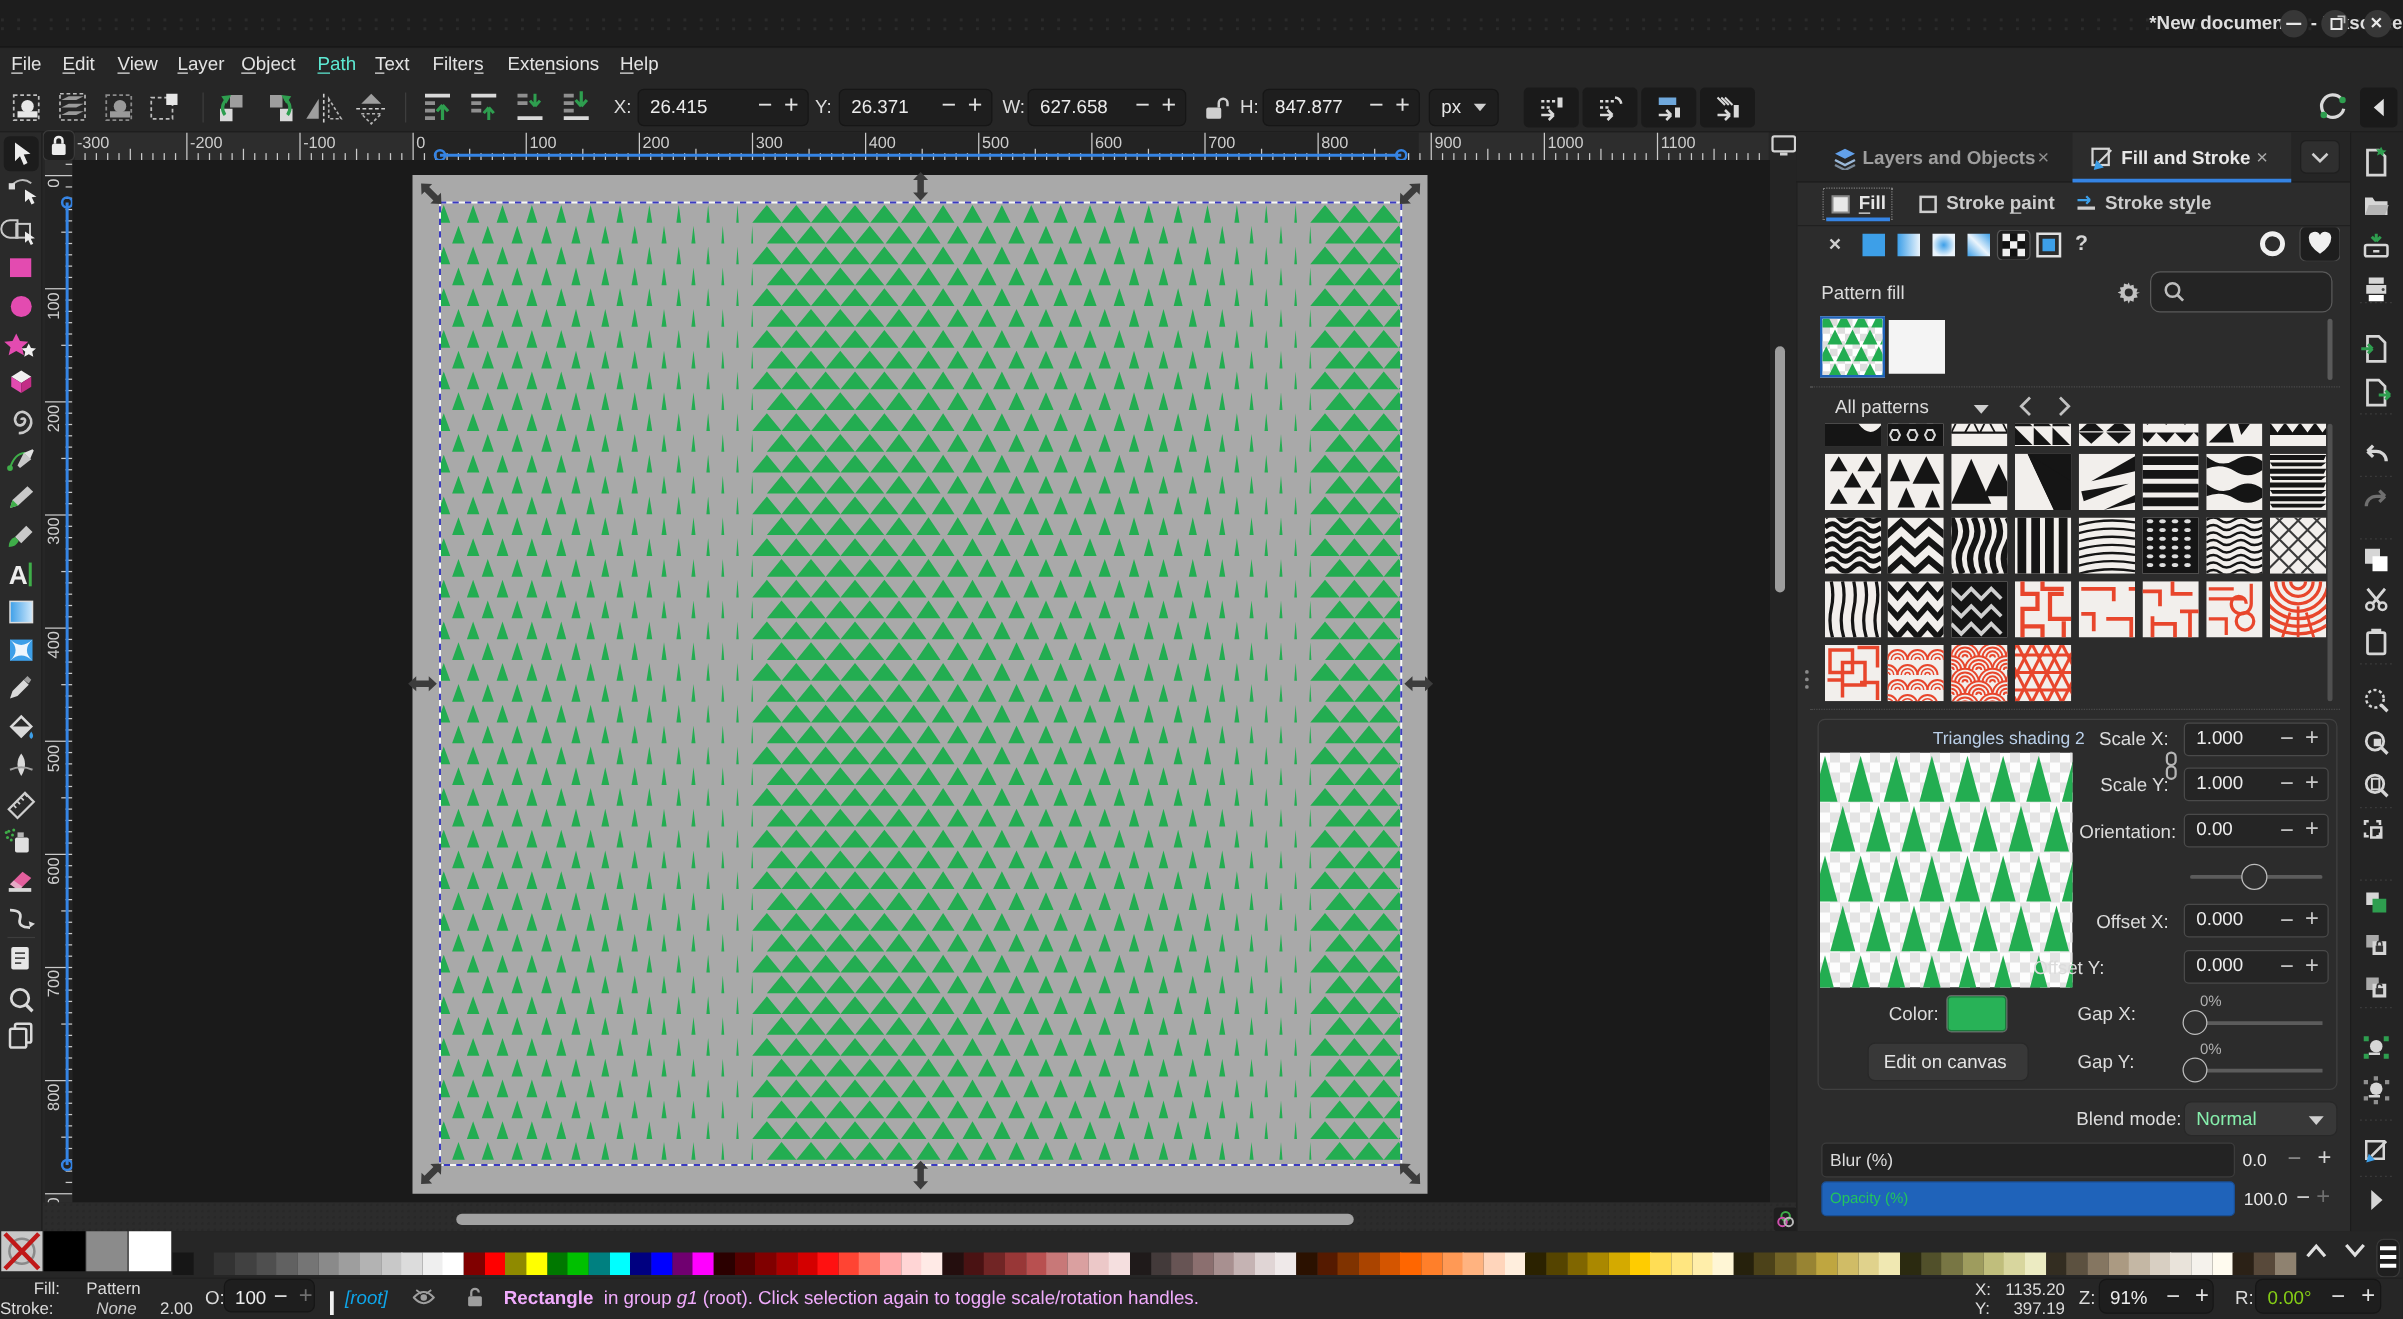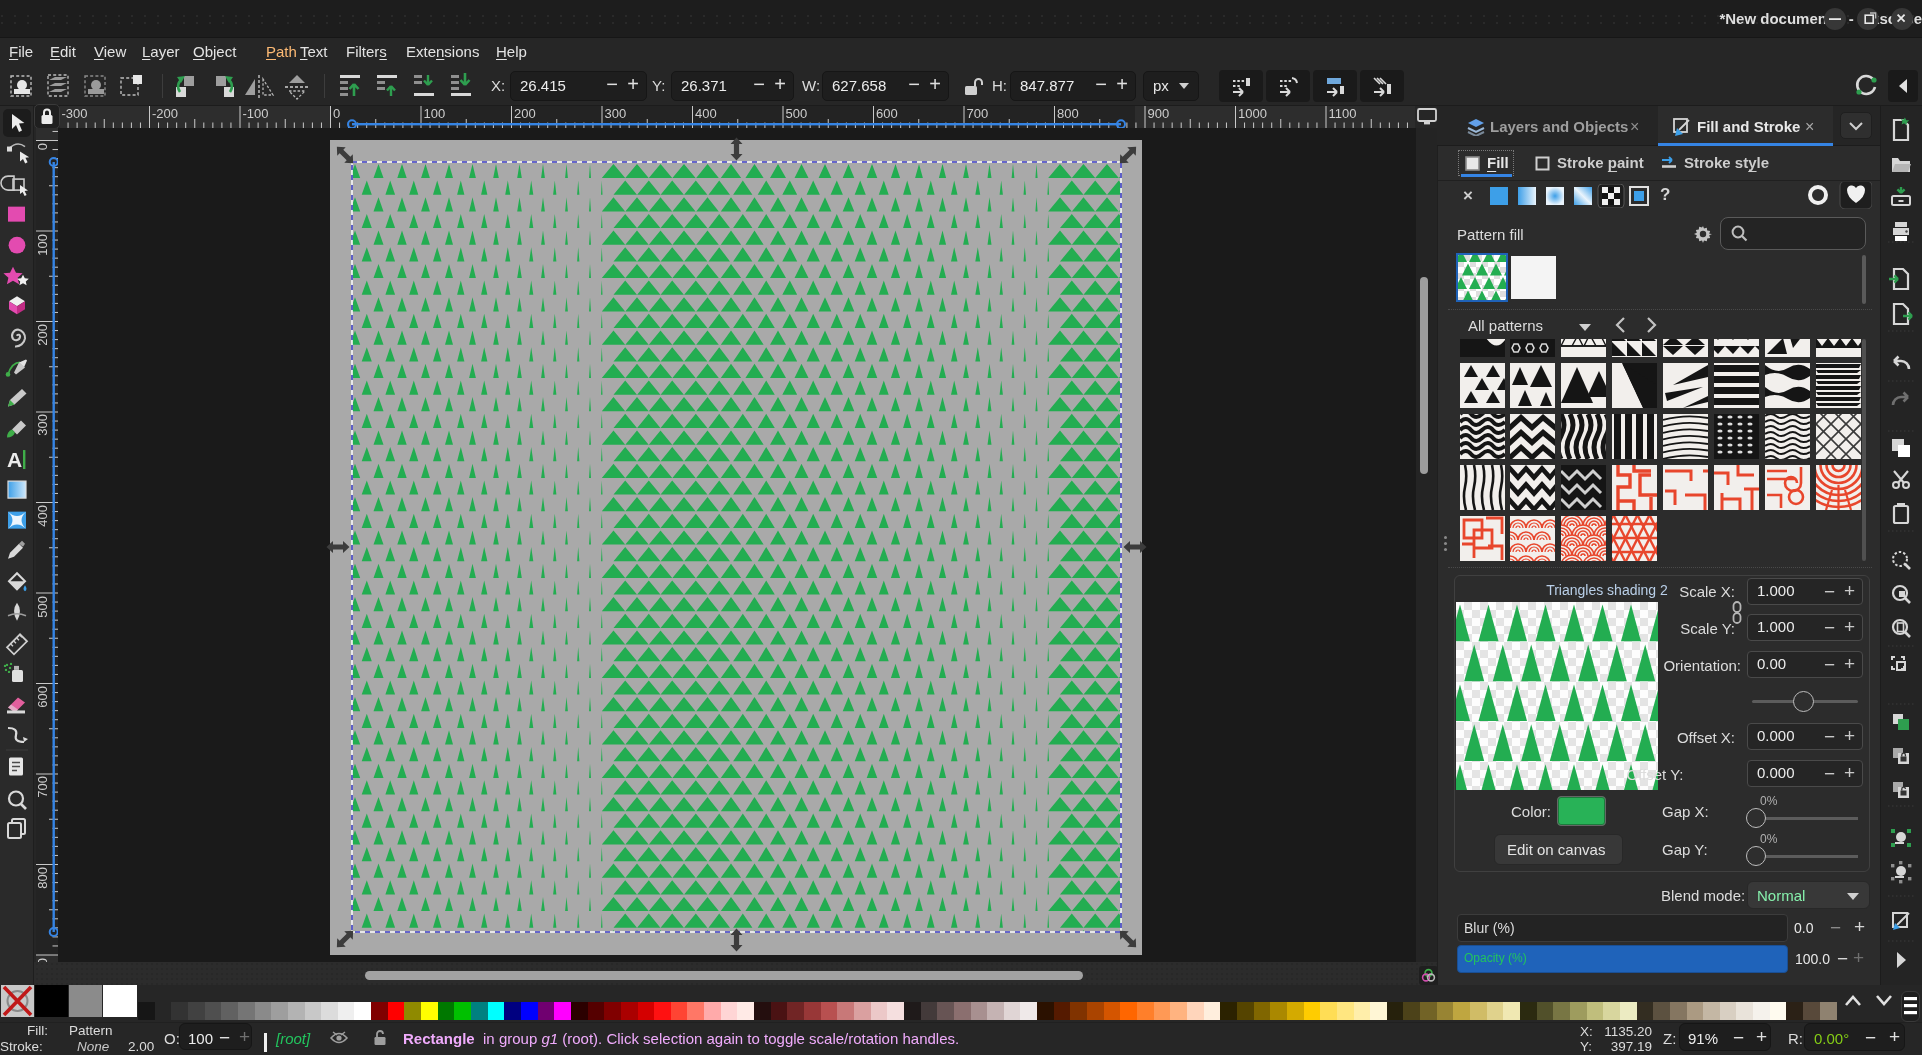--- a/index.html
+++ b/index.html
@@ -19,21 +19,21 @@
       <path d="M46 5h5.6v5.6" fill="none" stroke="#b9b9b9" stroke-width="1.4"></path>
       <path d="M73.6 6.6l7 7m0 -7l-7 7" stroke="#e8e8e8" stroke-width="1.8"></path>
     </svg>
   </div>
 <div class="abs" style="left:0;top:39px;width:1922px;height:27px;background:#262626">
     <div class="abs txt" style="left:9px;top:4px;color:#e3e3e3"><span style="text-decoration:underline;text-underline-offset:2px">F</span>ile</div>
     <div class="abs txt" style="left:50px;top:4px;color:#e3e3e3"><span style="text-decoration:underline;text-underline-offset:2px">E</span>dit</div>
     <div class="abs txt" style="left:94px;top:4px;color:#e3e3e3"><span style="text-decoration:underline;text-underline-offset:2px">V</span>iew</div>
     <div class="abs txt" style="left:142px;top:4px;color:#e3e3e3"><span style="text-decoration:underline;text-underline-offset:2px">L</span>ayer</div>
     <div class="abs txt" style="left:193px;top:4px;color:#e3e3e3"><span style="text-decoration:underline;text-underline-offset:2px">O</span>bject</div>
-    <div class="abs txt" style="left:266px;top:4px;color:#fdba74"><span style="text-decoration:underline;text-underline-offset:2px">P</span>ath</div>
+    <div class="abs txt" style="left:254px;top:4px;color:#5eead4"><span style="text-decoration:underline;text-underline-offset:2px">P</span>ath</div>
     <div class="abs txt" style="left:300px;top:4px;color:#e3e3e3"><span style="text-decoration:underline;text-underline-offset:2px">T</span>ext</div>
     <div class="abs txt" style="left:346px;top:4px;color:#e3e3e3">Filter<span style="text-decoration:underline;text-underline-offset:2px">s</span></div>
     <div class="abs txt" style="left:406px;top:4px;color:#e3e3e3">Exte<span style="text-decoration:underline;text-underline-offset:2px">n</span>sions</div>
     <div class="abs txt" style="left:496px;top:4px;color:#e3e3e3"><span style="text-decoration:underline;text-underline-offset:2px">H</span>elp</div>
   </div>
 <div class="abs" style="left:0;top:66px;width:1922px;height:40px;background:#262626;border-bottom:1px solid #1c1c1c">
     <svg class="abs" style="left:0;top:0" width="480" height="40" viewBox="0 0 480 40">
       <rect x="11" y="10" width="20" height="20" fill="none" stroke="#bdbdbd" stroke-width="1.4" stroke-dasharray="3 2.2"></rect>
       <circle cx="22" cy="19" r="5" fill="#e6e6e6"></circle>
       <rect x="14" y="23" width="16" height="5" fill="#e6e6e6"></rect>
@@ -1741,21 +1741,21 @@
 <div class="abs" style="left:69px;top:1023px;color:#dcdcdc;font-size:13.5px">Pattern</div>
 <div class="abs" style="left:0px;top:1039px;color:#dcdcdc;font-size:13.5px">Stroke:</div>
 <div class="abs" style="left:77px;top:1039px;color:#c9c9c9;font-size:13.5px;font-style:italic">None</div>
 <div class="abs" style="left:128px;top:1039px;color:#dcdcdc;font-size:13.5px">2.00</div>
 <div class="abs txt" style="left:164px;top:1030px;color:#dcdcdc">O:</div>
 <div class="abs" style="left:179px;top:1023px;width:73px;height:27px;background:#1e1e1e;border:1px solid #161616;border-radius:6px"></div>
 <div class="abs txt" style="left:188px;top:1030px;color:#ececec">100</div>
 <div class="abs" style="left:219px;top:1027px;color:#e0e0e0;font-size:19px">−</div>
 <div class="abs" style="left:239px;top:1026px;color:#6f6f6f;font-size:19px">+</div>
 <div class="abs" style="left:264px;top:1033px;width:3px;height:19px;background:#f0f0f0"></div>
-<div class="abs txt" style="left:276px;top:1030px;color:#22c55e;font-style:italic">[root]</div>
+<div class="abs txt" style="left:276px;top:1030px;color:#0ea5e9;font-style:italic">[root]</div>
 <svg class="abs" style="left:330px;top:1031px" width="18" height="14" viewBox="0 0 18 14">
     <path d="M1 7q8-9 16 0q-8 9-16 0z" fill="none" stroke="#9e9e9e" stroke-width="1.6"></path>
     <circle cx="9" cy="7" r="2.6" fill="#9e9e9e"></circle>
     <path d="M3 1l4 3M15 1l-4 3" stroke="#9e9e9e" stroke-width="1.4"></path>
   </svg>
 <svg class="abs" style="left:373px;top:1029px" width="14" height="17" viewBox="0 0 14 17">
     <rect x="1.5" y="8" width="11" height="8" rx="1.2" fill="#9e9e9e"></rect>
     <path d="M4 8V5a3 3 0 0 1 6 0" fill="none" stroke="#9e9e9e" stroke-width="1.8"></path>
   </svg>
 <div class="abs txt" style="left:403px;top:1030px;color:#f0abfc"><b>Rectangle</b>&nbsp; in group <i>g1</i> (root). Click selection again to toggle scale/rotation handles.</div>

